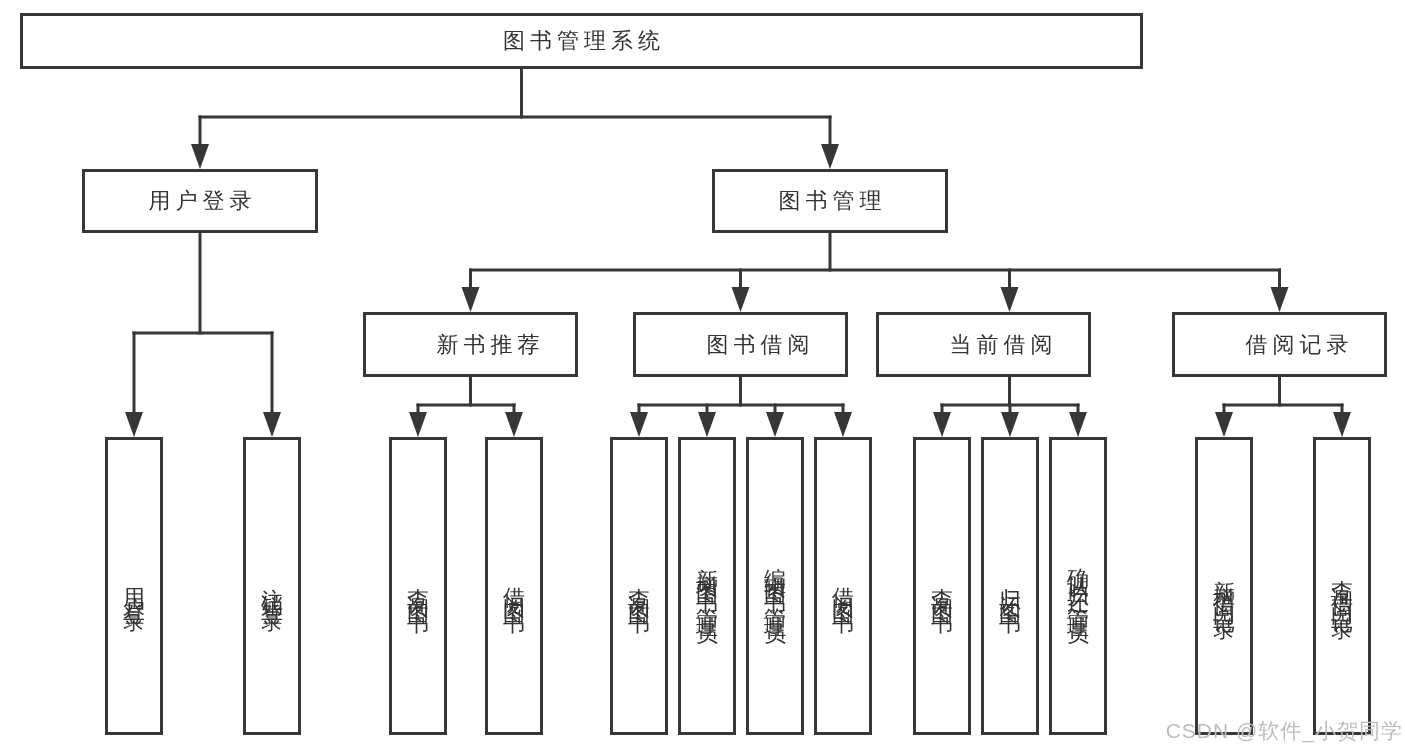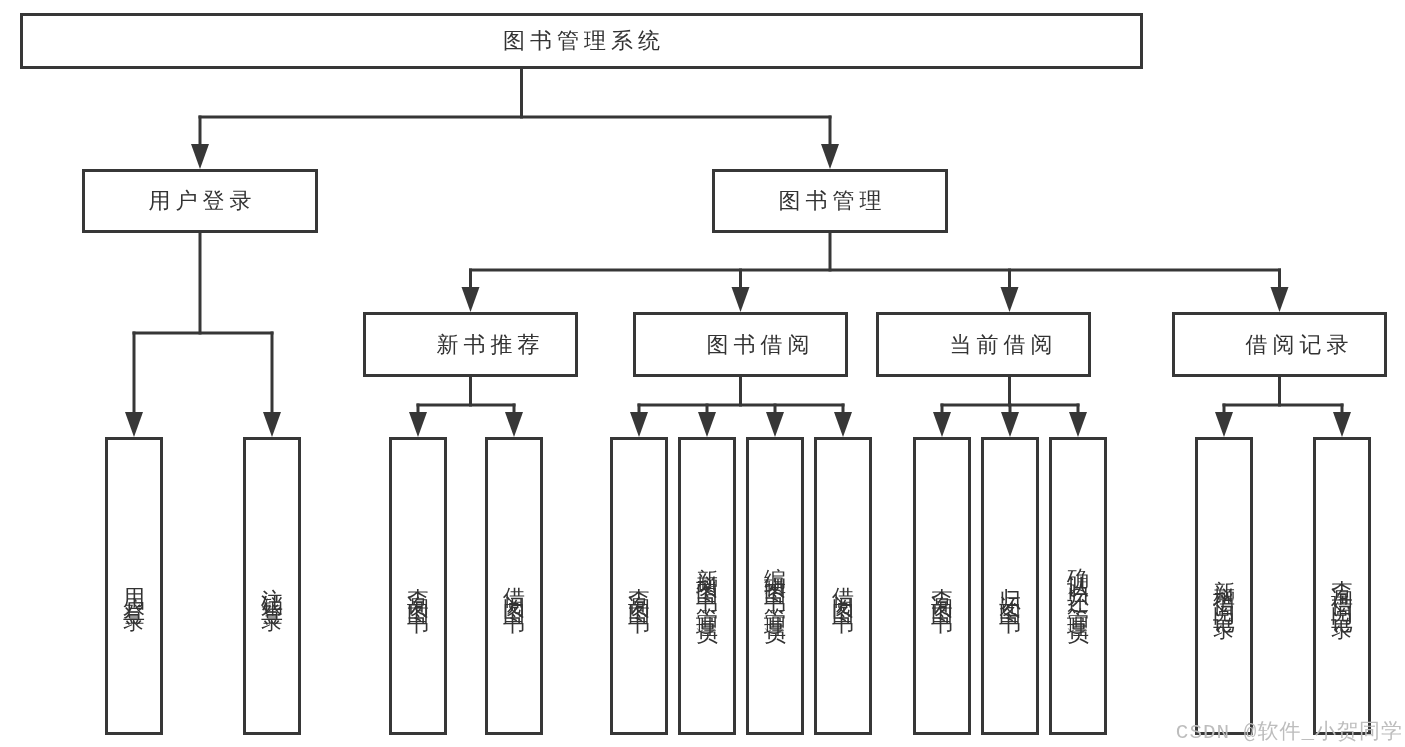--- a/index.html
+++ b/index.html
@@ -58,21 +58,20 @@
     white-space: nowrap;
   }
   .watermark {
     position: absolute;
     right: 2px;
     bottom: 2px;
     font-size: 21px;
     color: #bdbdbd;
     letter-spacing: 1px;
     white-space: nowrap;
-    font-family: Liberation Mono, monospace;
   }
 </style>
 </head>
 <body>
 
 <div class="canvas">
 
   <svg class="connectors" width="1405" height="747" viewBox="0 0 1405 747">
 
     <g>

